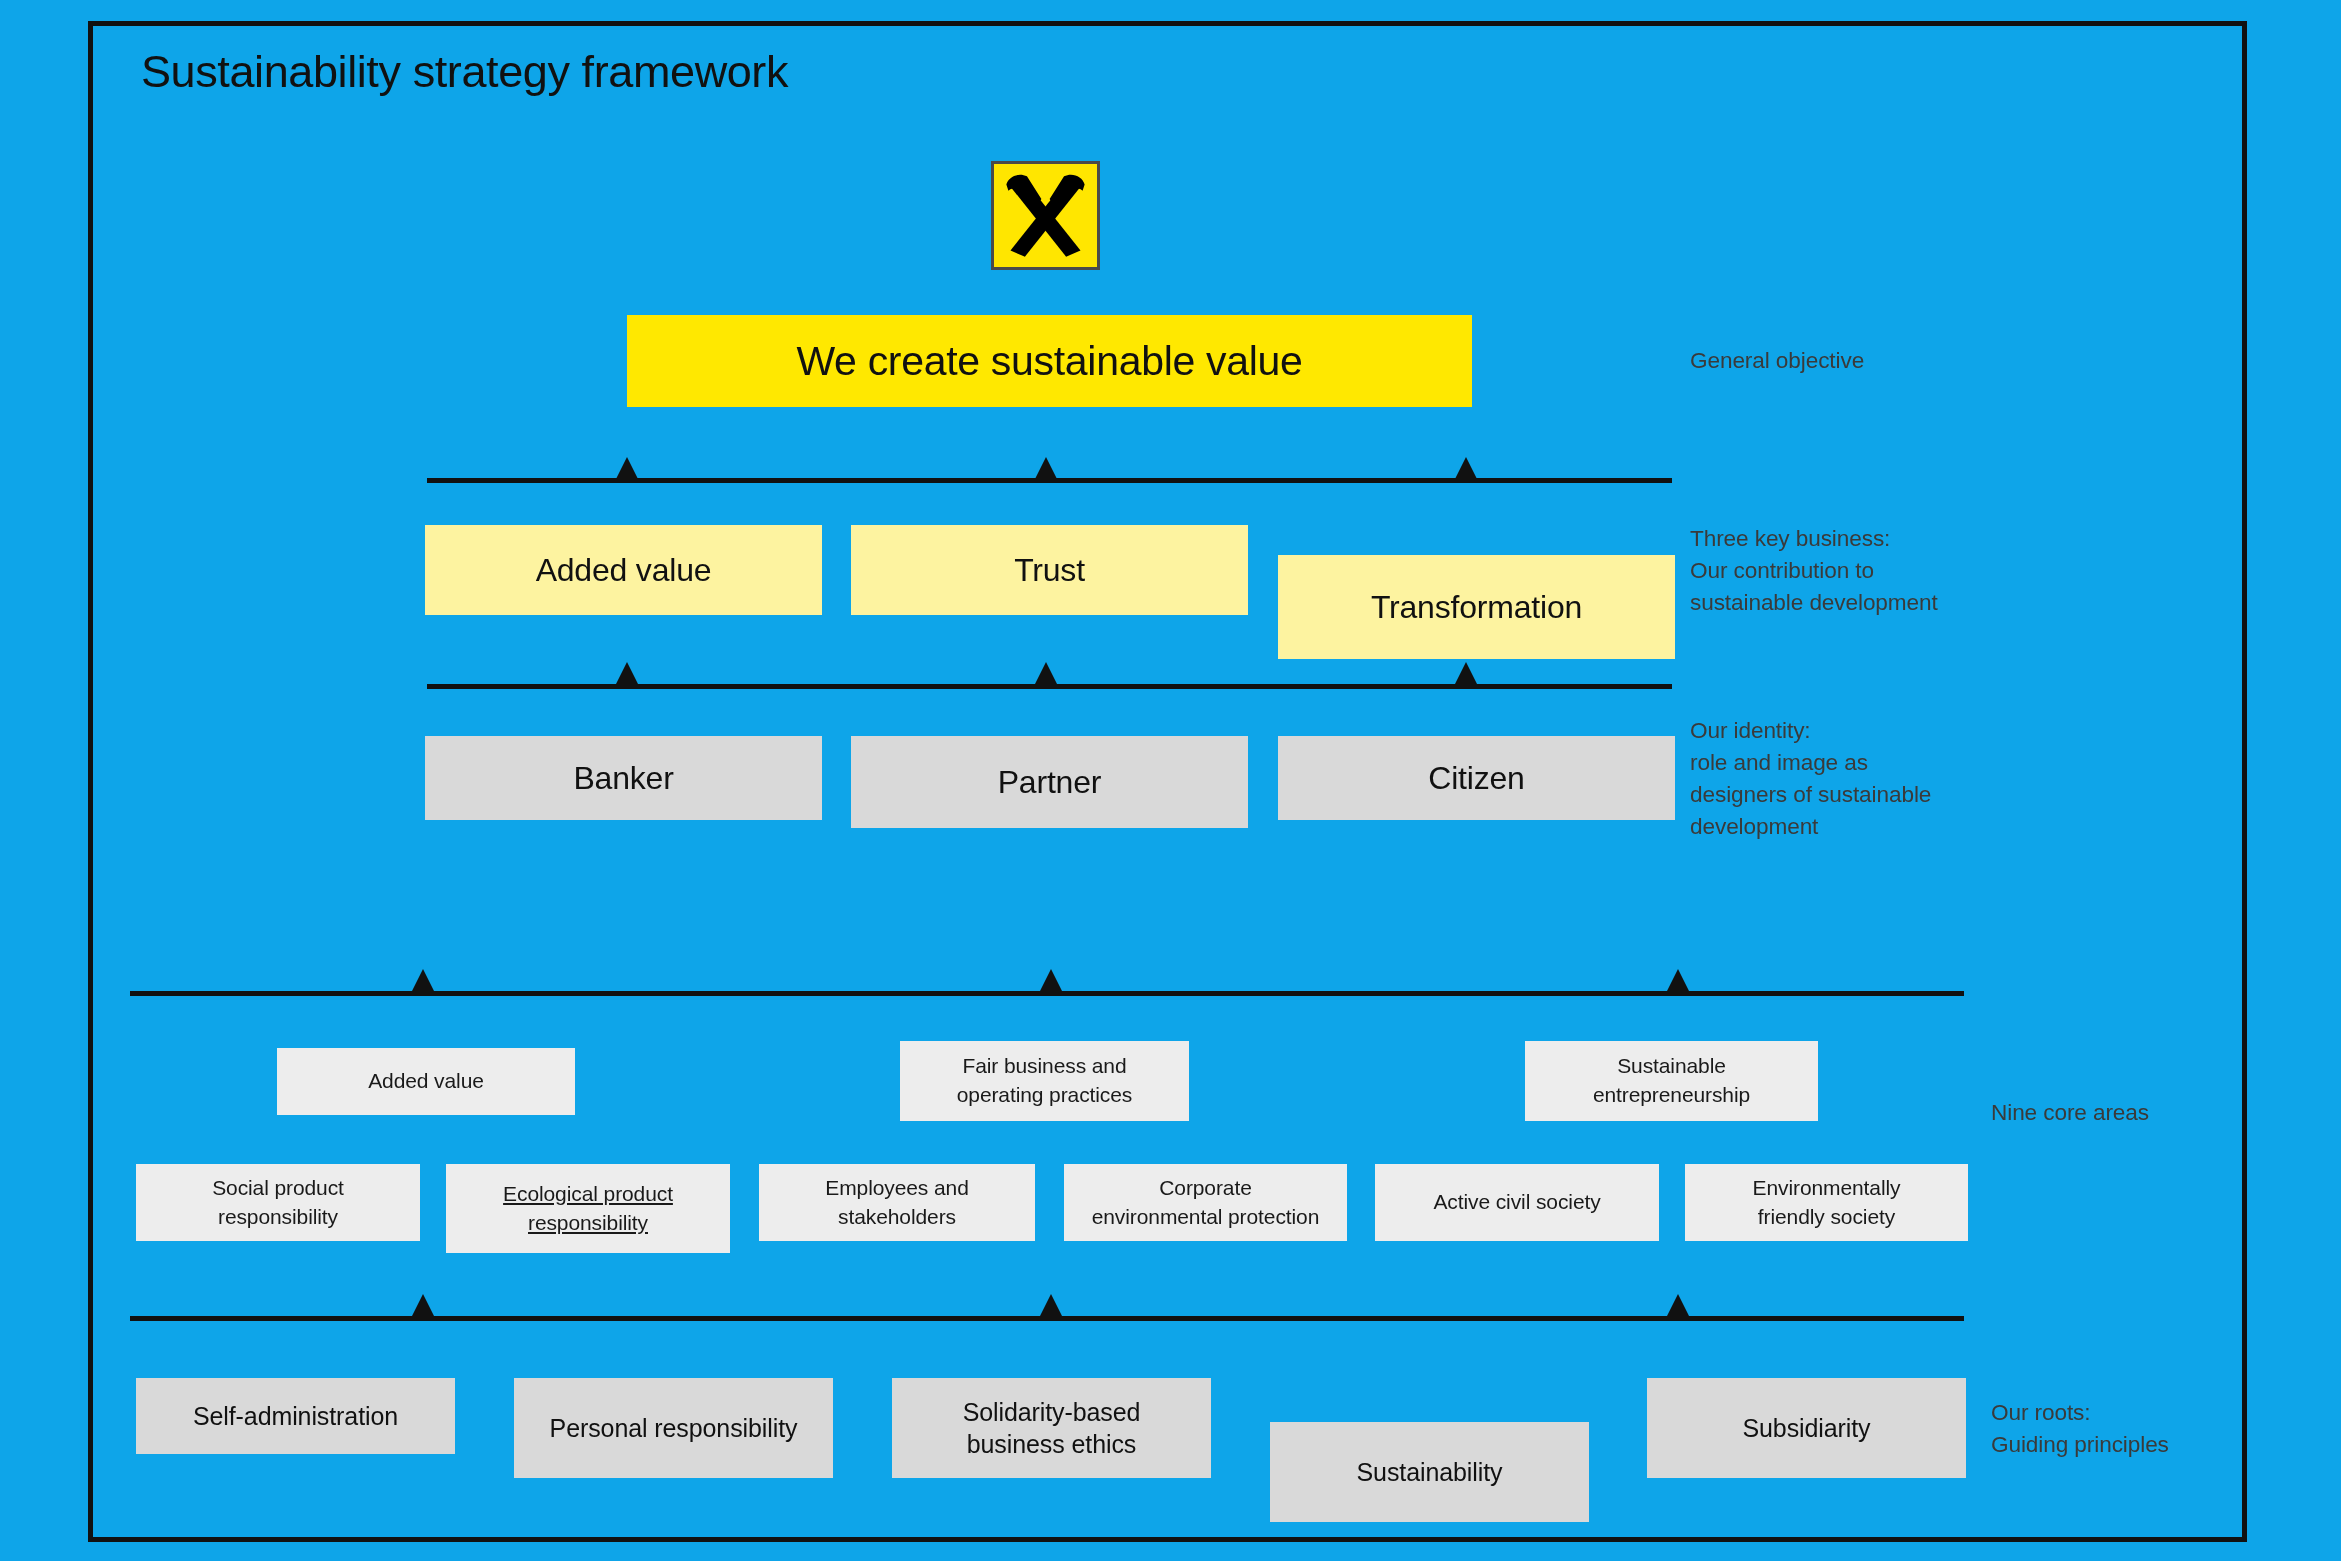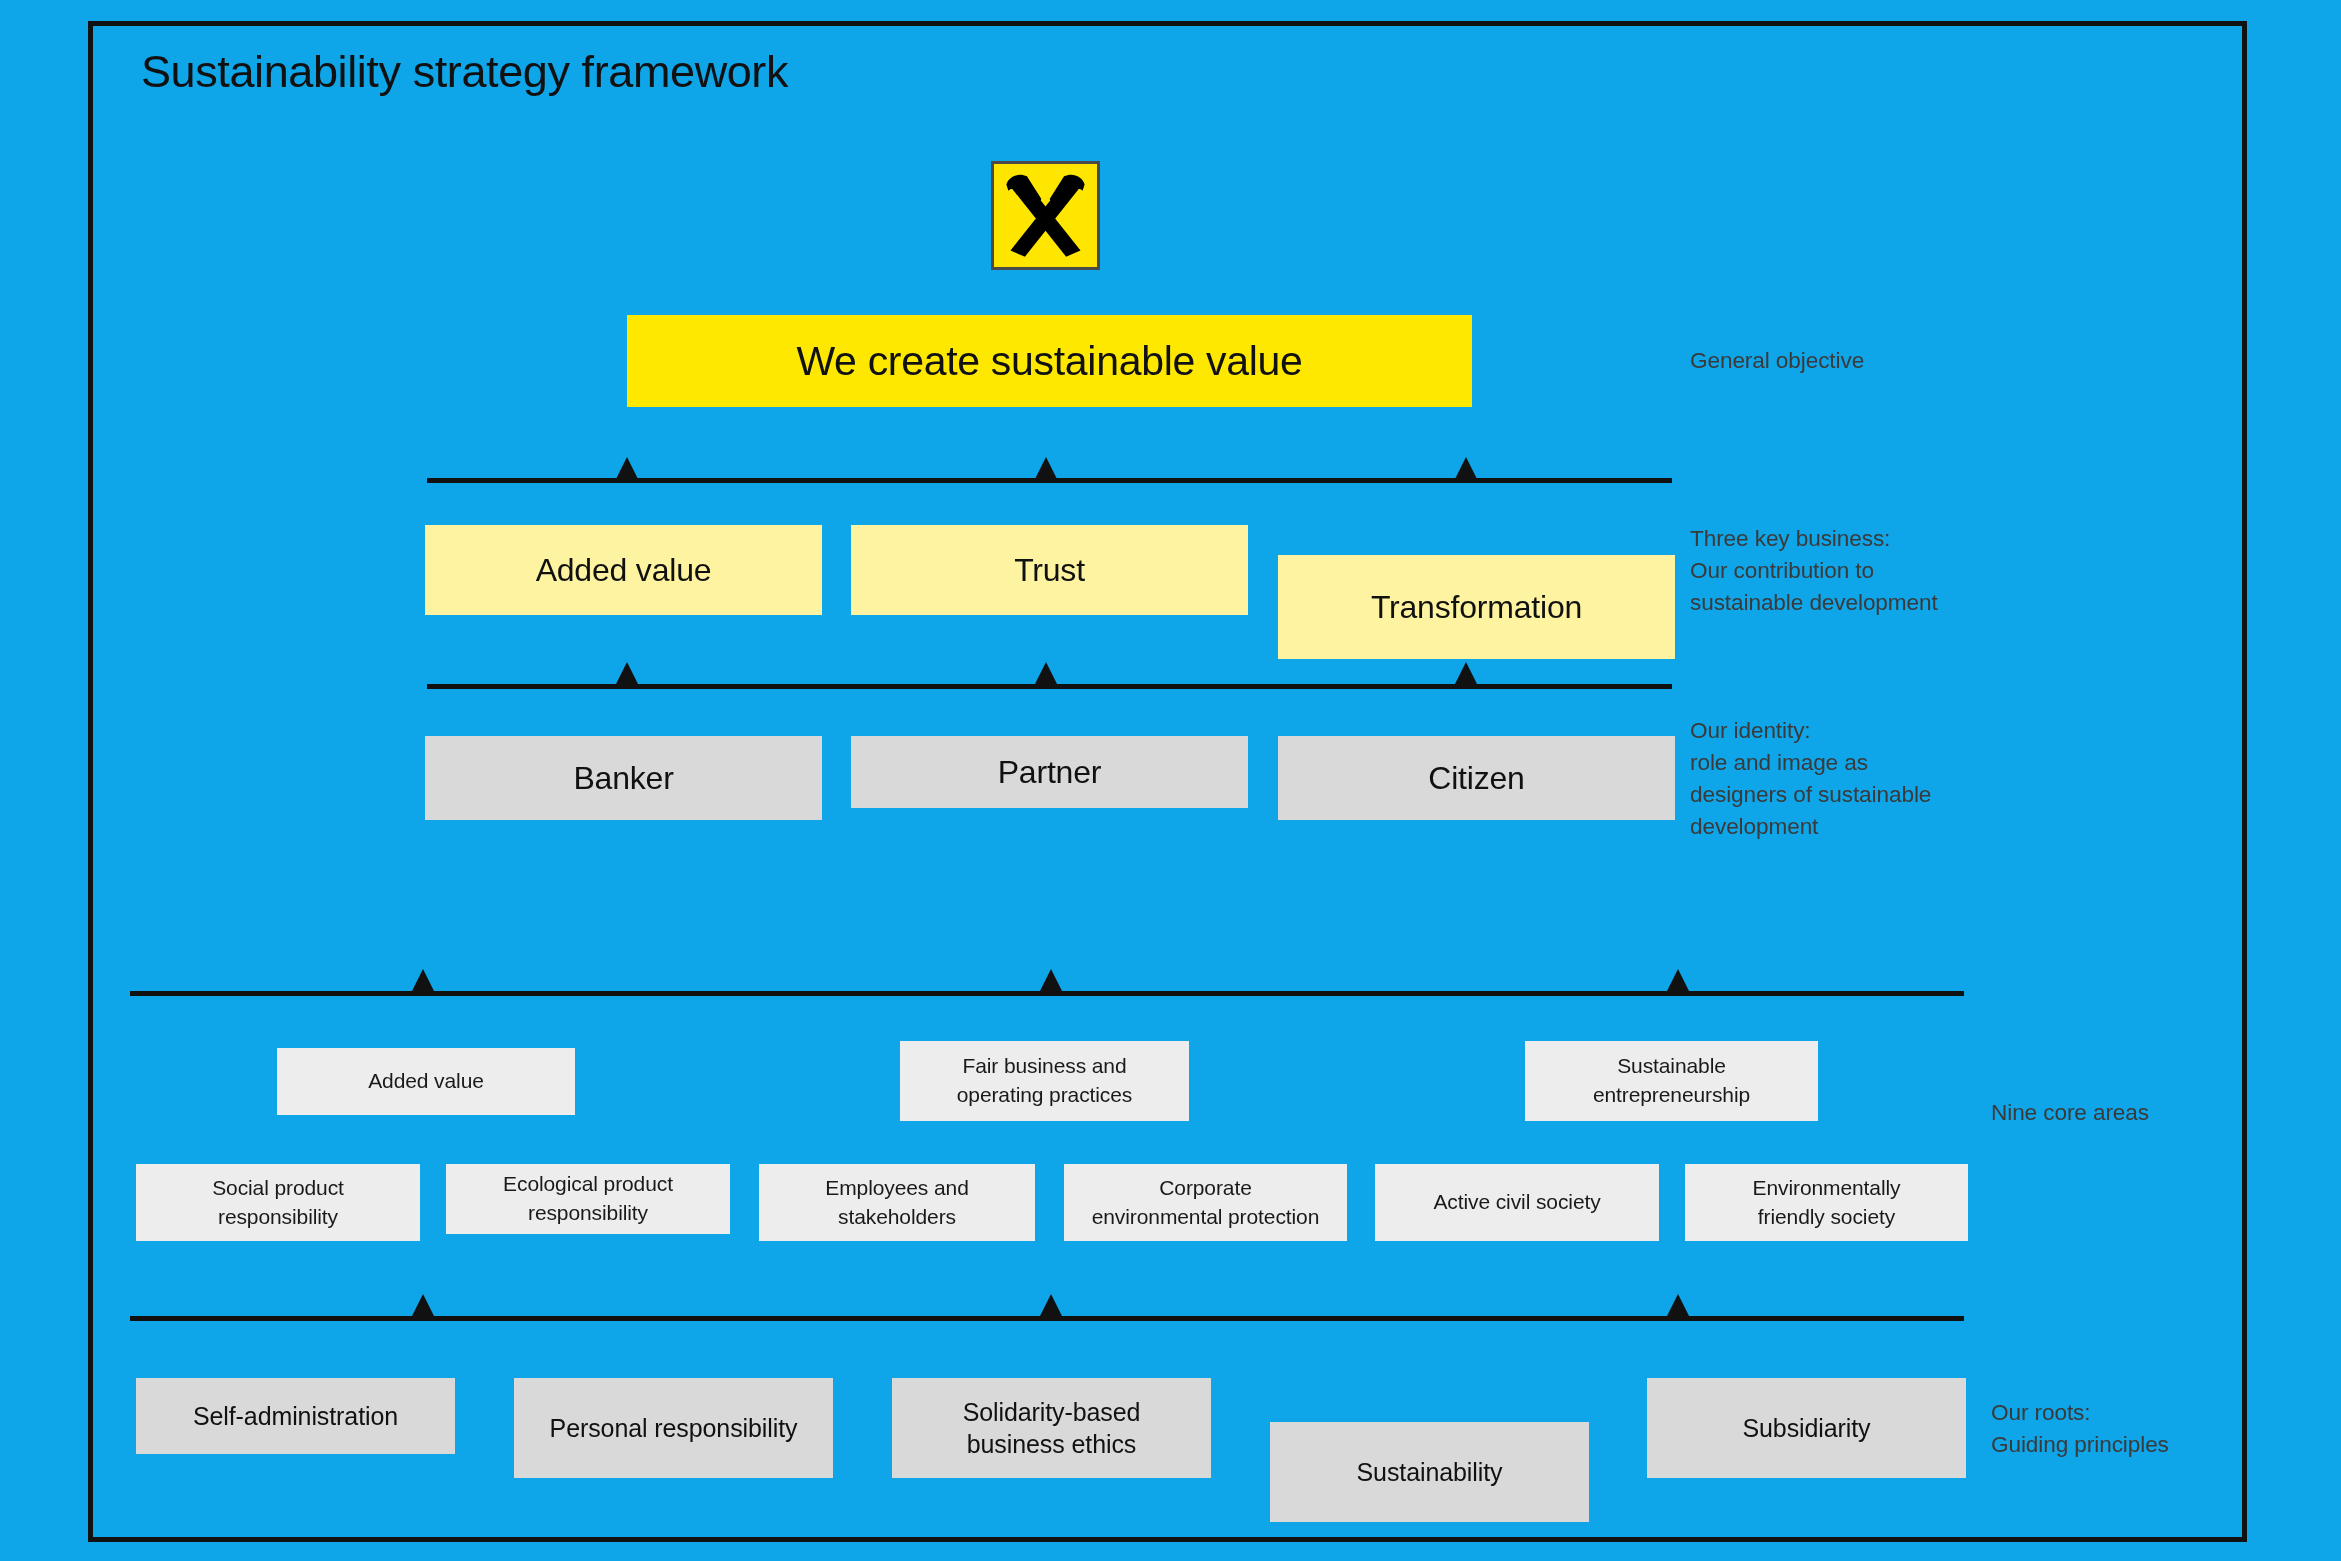--- a/index.html
+++ b/index.html
@@ -161,21 +161,21 @@
 sustainable development</div>
 
   <div class="sep sep-narrow" style="top:684px;"></div>
   <div class="arrow" style="left:616px; top:662px;"></div>
   <div class="arrow" style="left:1035px; top:662px;"></div>
   <div class="arrow" style="left:1455px; top:662px;"></div>
 
   <div class="box box-grey" style="left:425px; top:736px; width:397px; height:84px;">
     <span class="tier-label-text">Banker</span>
   </div>
-  <div class="box box-grey" style="left:851px; top:736px; width:397px; height:72px;">
+  <div class="box box-grey" style="left:851px; top:736px; width:397px; height:92px;">
     <span class="tier-label-text">Partner</span>
   </div>
   <div class="box box-grey" style="left:1278px; top:736px; width:397px; height:84px;">
     <span class="tier-label-text">Citizen</span>
   </div>
   <div class="annot" style="left:1690px; top:715px; white-space:pre-line;">Our identity:
 role and image as
 designers of sustainable
 development</div>
 
@@ -194,21 +194,21 @@
   <div class="box box-lgrey" style="left:1525px; top:1041px; width:293px; height:80px;">
     <span class="core-label-text" style="white-space:pre-line;">Sustainable
 entrepreneurship</span>
   </div>
   <div class="annot" style="left:1991px; top:1097px;">Nine core areas</div>
 
   <div class="box box-lgrey" style="left:136px; top:1164px; width:284px; height:77px;">
     <span class="core-label-text" style="white-space:pre-line;">Social product
 responsibility</span>
   </div>
-  <div class="box box-lgrey" style="left:446px; top:1164px; width:284px; height:70px;">
+  <div class="box box-lgrey" style="left:446px; top:1164px; width:284px; height:89px;text-decoration:underline;">
     <span class="core-label-text" style="white-space:pre-line;">Ecological product
 responsibility</span>
   </div>
   <div class="box box-lgrey" style="left:759px; top:1164px; width:276px; height:77px;">
     <span class="core-label-text" style="white-space:pre-line;">Employees and
 stakeholders</span>
   </div>
   <div class="box box-lgrey" style="left:1064px; top:1164px; width:283px; height:77px;">
     <span class="core-label-text" style="white-space:pre-line;">Corporate
 environmental protection</span>

